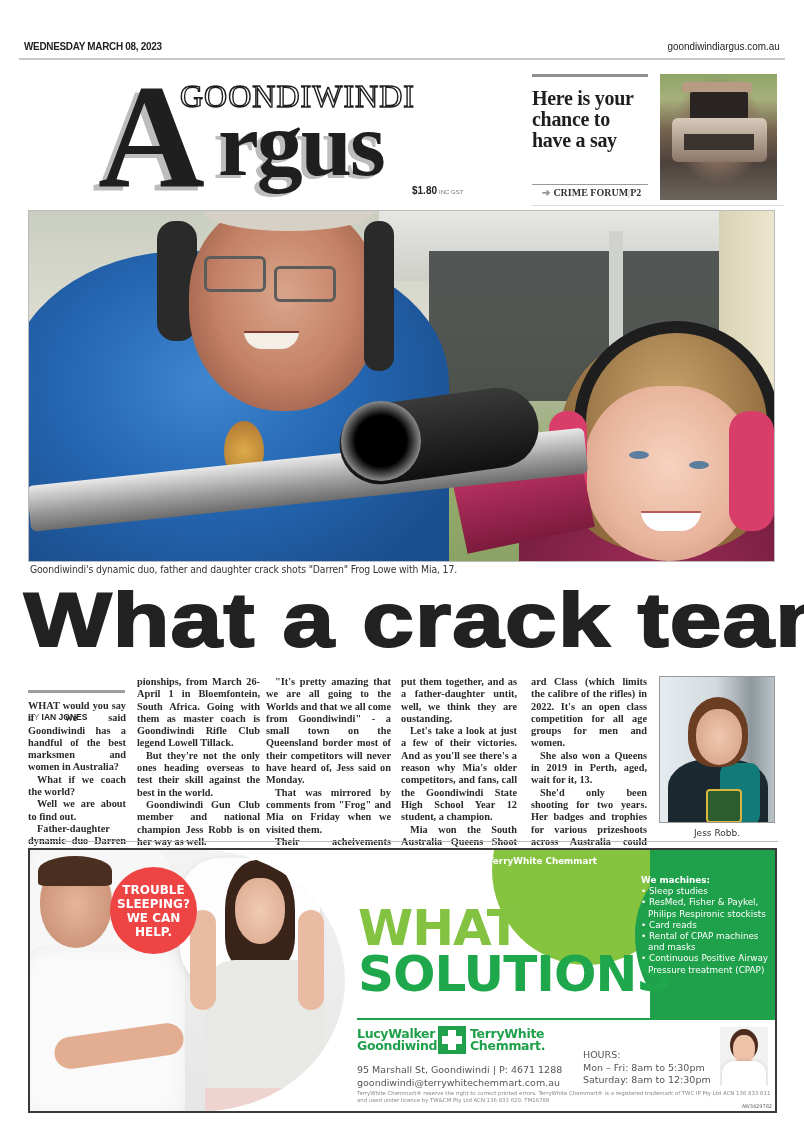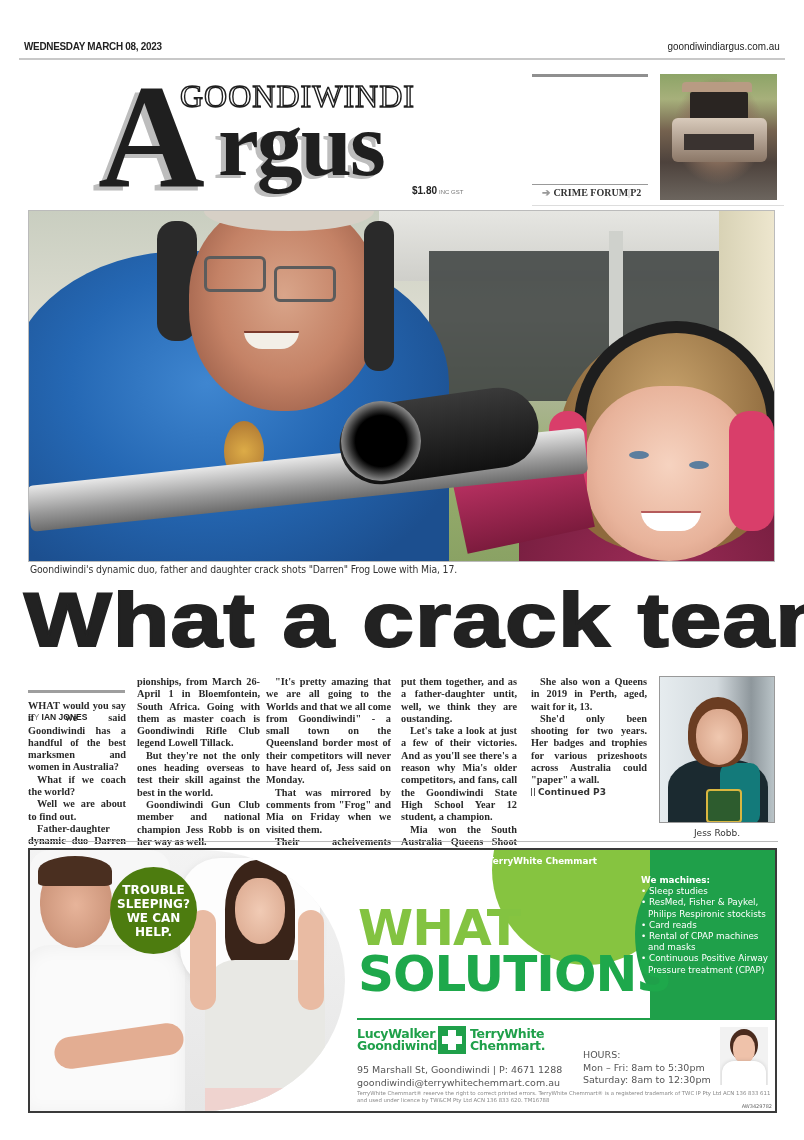--- a/index.html
+++ b/index.html
@@ -106,21 +106,21 @@
   .ad-photo .man-hair { position: absolute; left: 8px; top: 6px; width: 74px; height: 30px; background: #4a2f20; border-radius: 50% 50% 10% 10%; }
   .ad-photo .man-body { position: absolute; left: -10px; top: 95px; width: 165px; height: 170px; background: #fafafa; border-radius: 30px 30px 0 0; box-shadow: inset 0 0 20px rgba(0,0,0,.06); }
   .ad-photo .man-arm { position: absolute; left: 24px; top: 180px; width: 130px; height: 32px; background: #e3ad92; border-radius: 16px; transform: rotate(-8deg); }
   .ad-photo .woman-pillow { position: absolute; left: 150px; top: 8px; width: 140px; height: 130px; background: #fdfdfd; border-radius: 40px; box-shadow: 0 2px 8px rgba(0,0,0,.08); }
   .ad-photo .woman-hair { position: absolute; left: 195px; top: 10px; width: 70px; height: 110px; background: #3a2419; border-radius: 45% 45% 30% 30%; }
   .ad-photo .woman-face { position: absolute; left: 205px; top: 28px; width: 50px; height: 66px; background: radial-gradient(ellipse,#f1cbb5,#d9a68c); border-radius: 45% 45% 50% 50%; }
   .ad-photo .woman-body { position: absolute; left: 175px; top: 110px; width: 120px; height: 160px; background: #e8e8e4; border-radius: 30px 30px 0 0; }
   .ad-photo .woman-arm-l { position: absolute; left: 160px; top: 60px; width: 26px; height: 100px; background: #e9bba3; border-radius: 13px; }
   .ad-photo .woman-arm-r { position: absolute; left: 268px; top: 60px; width: 26px; height: 100px; background: #e9bba3; border-radius: 13px; }
   .ad-photo .pajama { position: absolute; left: 175px; top: 238px; width: 120px; height: 30px; background: #efd3cf; }
-  .ad-bubble { position: absolute; left: 80px; top: 17px; width: 87px; height: 87px; border-radius: 50%; background: #4d7c0f; color: #fff; display: flex; align-items: center; justify-content: center; text-align: center; font: bold 12px "DejaVu Sans", sans-serif; line-height: 14px; }
+  .ad-bubble { position: absolute; left: 80px; top: 17px; width: 87px; height: 87px; border-radius: 50%; background: #ef4444; color: #fff; display: flex; align-items: center; justify-content: center; text-align: center; font: bold 12px "DejaVu Sans", sans-serif; line-height: 14px; }
 
   .ad-title { position: absolute; left: 328px; top: 55px; font: bold 50px "DejaVu Sans", sans-serif; color: #83c341; line-height: 46px; letter-spacing: -1px; }
   .ad-title .l2 { color: #1ea84b; display: block; }
 
   .ad-lightcircle { position: absolute; left: 462px; top: -75px; width: 190px; height: 190px; border-radius: 50%; background: #86c440; }
   .ad-lighttext { position: absolute; left: 458px; top: 6px; width: 140px; font: 8.8px "DejaVu Sans", sans-serif; line-height: 11.6px; color: #fff; }
   .ad-lighttext b { display: block; }
   .ad-darkpanel { position: absolute; left: 605px; top: 0; width: 142px; height: 168px; background: #1fa04a; border-radius: 60% 0 0 40% / 50% 0 0 50%; }
   .ad-darkpanel.ext { left: 620px; width: 127px; border-radius: 0; }
   .ad-provide { position: absolute; left: 611px; top: 25px; width: 134px; font: 8.8px "DejaVu Sans", sans-serif; line-height: 11.2px; color: #fff; }
@@ -156,20 +156,21 @@
 
 <div class="masthead">
   <span class="logo-A">A</span>
   <span class="logo-goondiwindi">GOONDIWINDI</span>
   <span class="logo-rgus">rgus</span>
   <span class="price"><span>$1.80</span><span class="gst">INC GST</span></span>
 </div>
 
 <div class="teaser">
   <div class="teaser-rule-top"></div>
+  <div class="teaser-headline">Here is your chance to have a say</div>
   <div class="teaser-rule-mid"></div>
   <div class="teaser-link">
     <span class="arrow">➔</span><span>CRIME FORUM</span><span class="sep">|</span><span>P2</span>
   </div>
   <div class="teaser-photo">
     <div class="car-roof"></div>
     <div class="car-win"></div>
     <div class="car-body"></div>
     <div class="car-grille"></div>
   </div>
@@ -226,20 +227,21 @@
   <p>"It's pretty amazing that we are all going to the Worlds and that we all come from Goondiwindi" - a small town on the Queensland border most of their competitors will never have heard of, Jess said on Monday.</p>
   <p>That was mirrored by comments from "Frog" and Mia on Friday when we visited them.</p>
   <p>Their acheivements individually are impressive but</p>
 </div>
 <div class="col col4">
   <p class="noindent">put them together, and as a father-daughter untit, well, we think they are oustanding.</p>
   <p>Let's take a look at just a few of their victories. And as you'll see there's a reason why Mia's older competitors, and fans, call the Goondiwindi State High School Year 12 student, a champion.</p>
   <p>Mia won the South Australia Queens Shoot (State Titles) for the F Stand-</p>
 </div>
 <div class="col col5">
+  <p class="noindent">ard Class (which limits the calibre of the rifles) in 2022. It's an open class competition for all age groups for men and women.</p>
   <p>She also won a Queens in 2019 in Perth, aged, wait for it, 13.</p>
   <p>She'd only been shooting for two years. Her badges and trophies for various prizeshoots across Australia could "paper" a wall.</p>
   <p class="continued"><span class="bar"></span><span>Continued P3</span></p>
 </div>
 
 <div class="jess-photo">
   <div class="body"></div>
   <div class="collar"></div>
   <div class="patch"></div>
   <div class="hair"></div>

